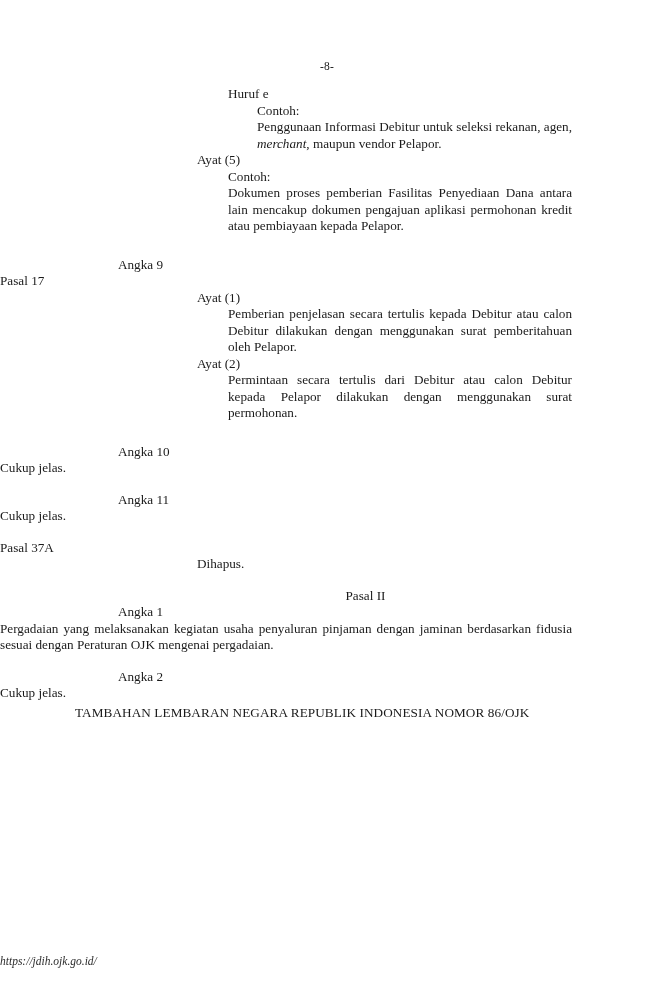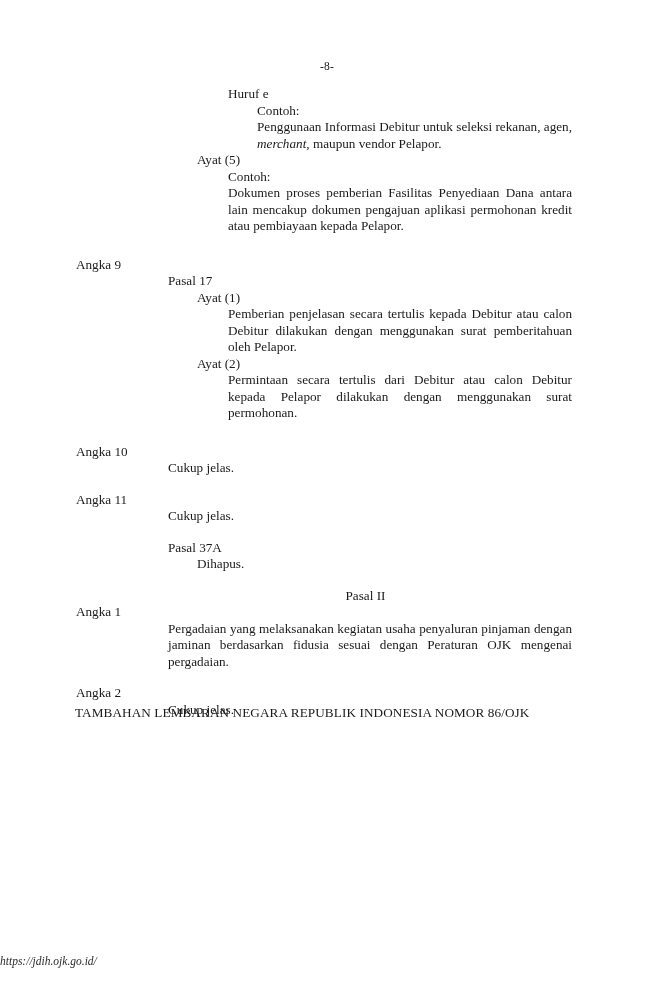--- a/index.html
+++ b/index.html
@@ -41,22 +41,22 @@
   }
   .para {
     font-size: 13.2px;
     line-height: 16.5px;
     text-align: justify;
     text-justify: inter-word;
     padding-right: 74px;
   }
   
   .ind-108 { padding-left: 85px; text-align: center; }
-  .ind-138 { padding-left: 76px; }
-  .ind-168 { padding-left: 168px; }
+  .ind-138 { padding-left: 106px; margin-left: 12px; }
+  .ind-168 { }
   .ind-197 { padding-left: 197px; }
   .ind-228 { padding-left: 228px; }
   .ind-257 { padding-left: 257px; }
   .gap-md { height: 15px; }
   .gap-lg { height: 22px; }
 
   em.term {
     font-style: italic;
   }
   .footer-note {

